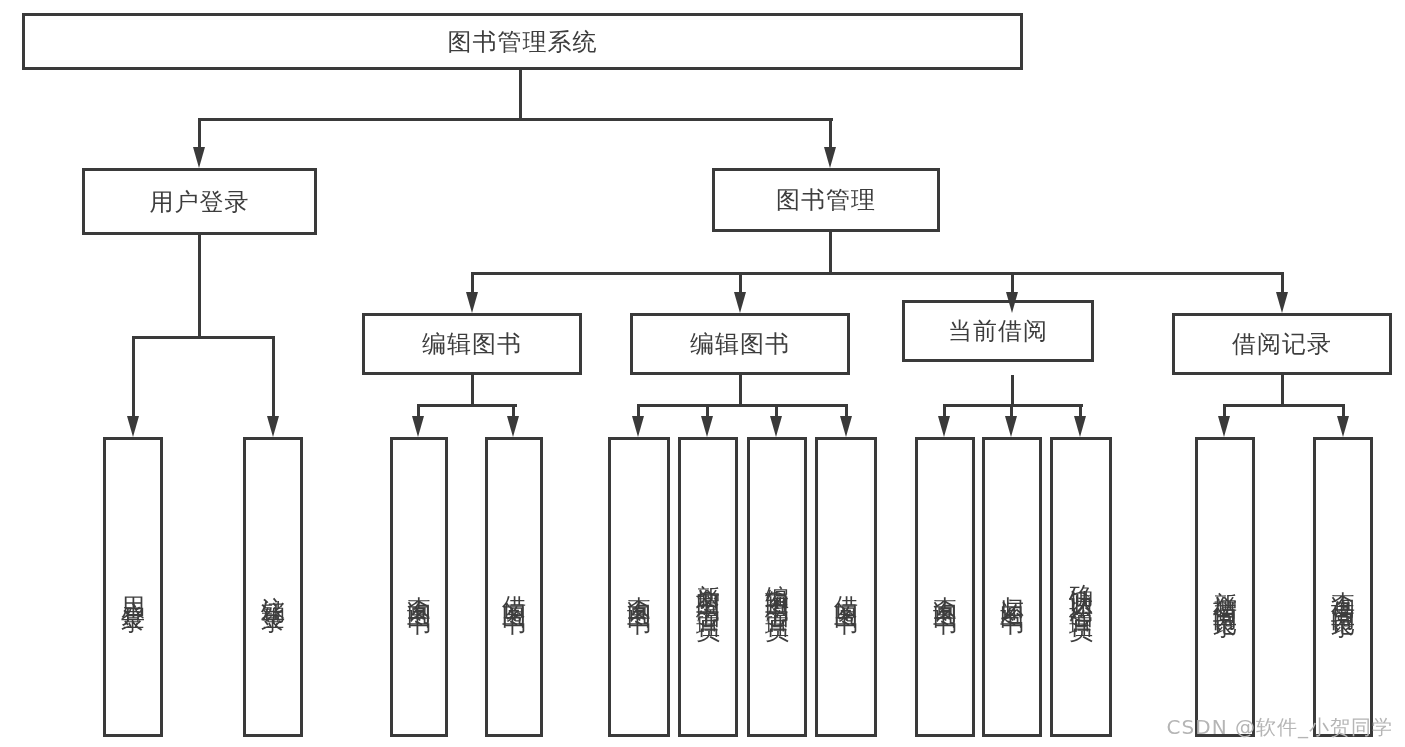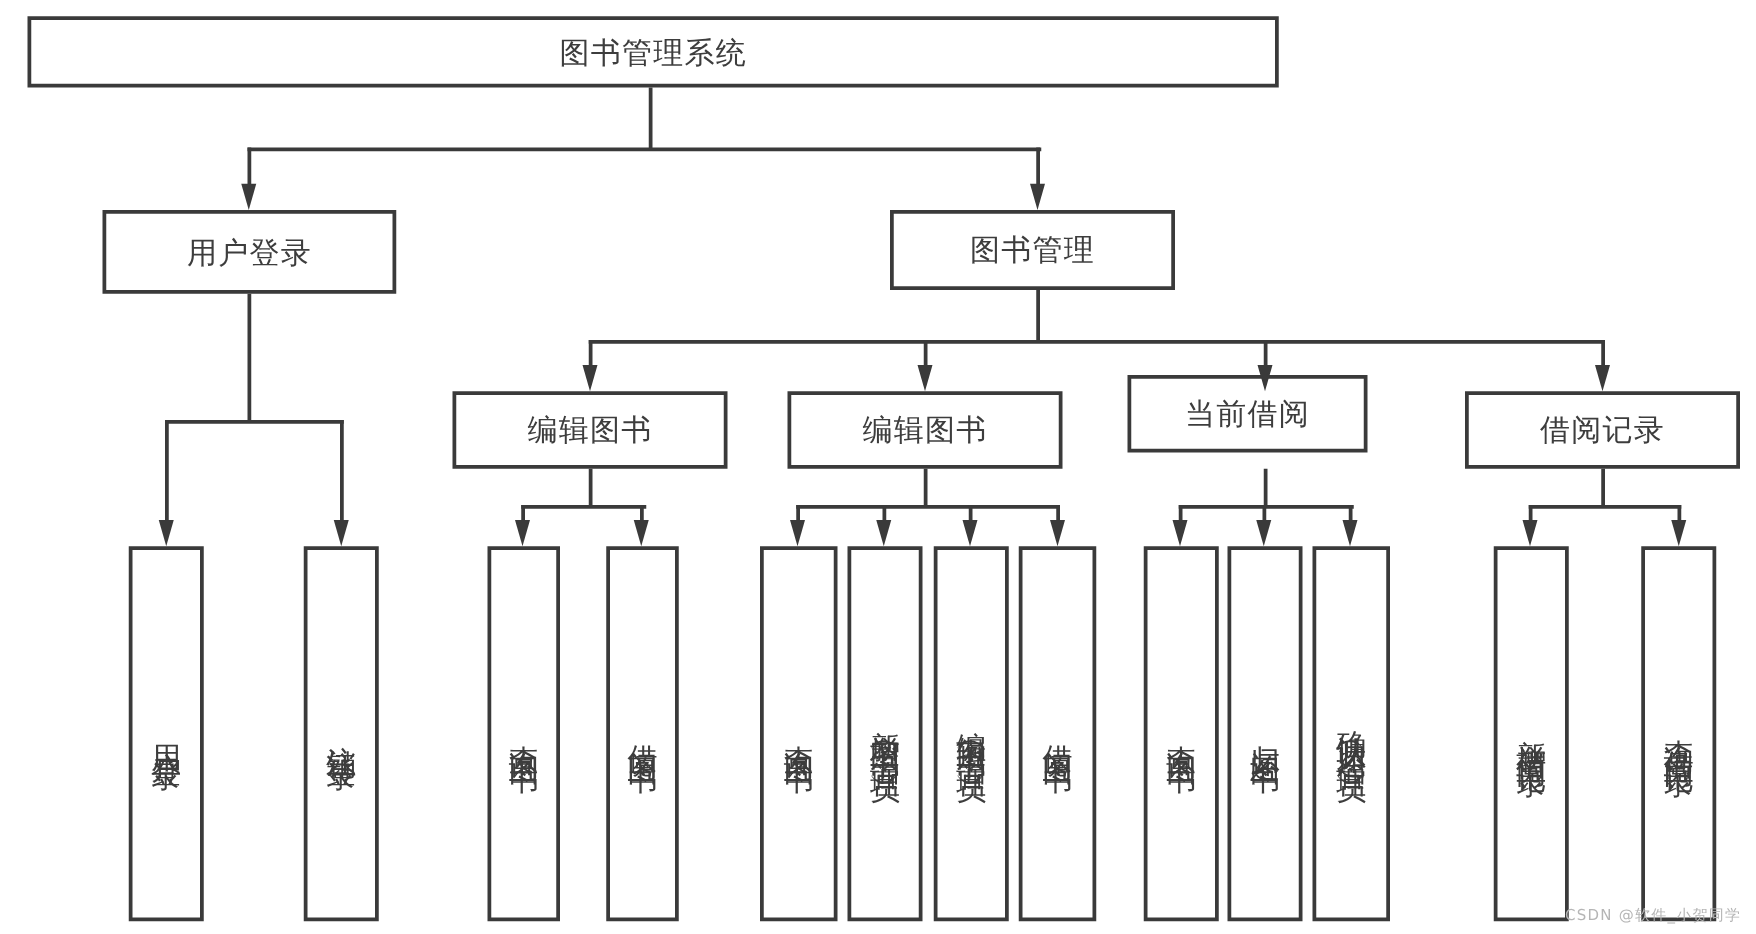--- a/index.html
+++ b/index.html
@@ -47,21 +47,21 @@
     position:absolute;width:0;height:0;
     border-left:6px solid transparent;
     border-right:6px solid transparent;
     border-top:21px solid var(--line);
   }
 
   .watermark{
     position:absolute;
     right:12px;
     bottom:6px;
-    font-size:12px;
+    font-size:20px;
     color:#b5b5b5;
     letter-spacing:1px;
     z-index:5;
     white-space:nowrap;
   }
 </style>
 </head>
 <body>
 
 <div class="stage">

